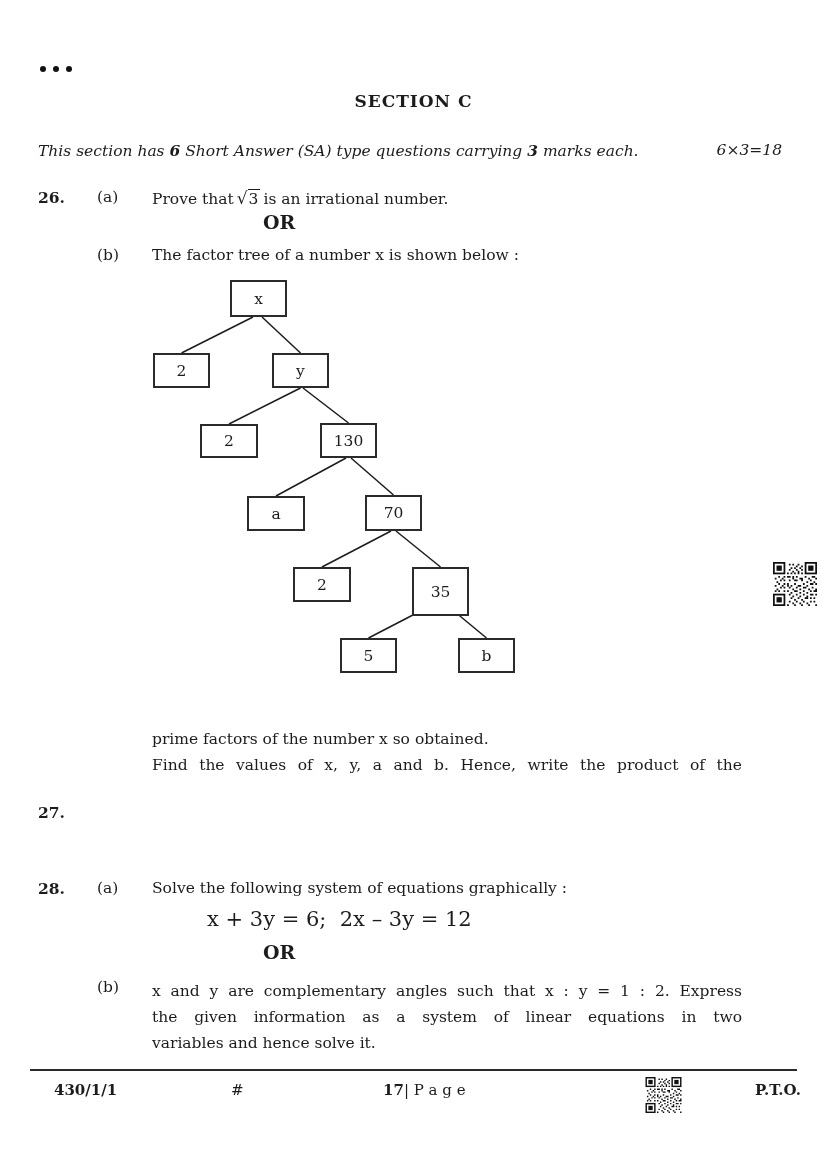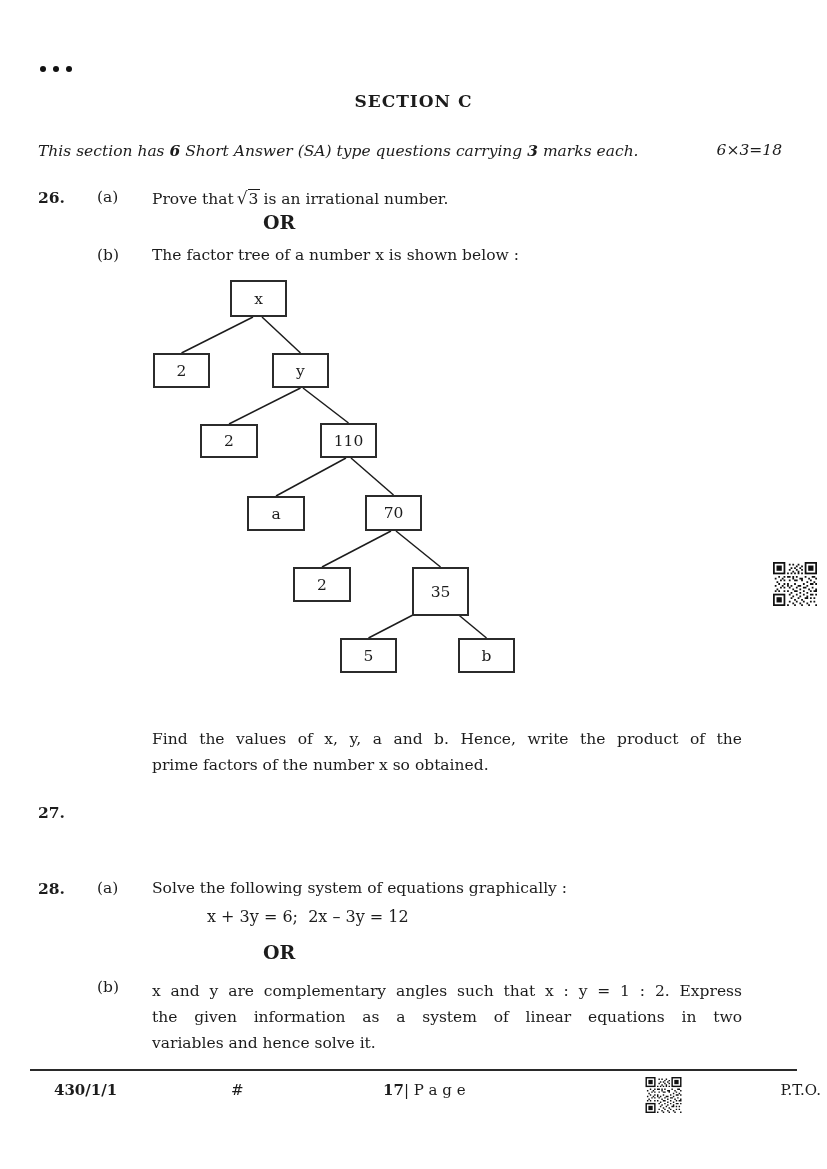--- a/index.html
+++ b/index.html
@@ -46,30 +46,30 @@
   .tnode {
     position: absolute; background: #fff; border: 2px solid #2b2b2b;
     display: flex; align-items: center; justify-content: center;
     font-size: 15.5px; color: #1c1c1c;
   }
 
   .para { position: absolute; font-size: 15.5px; line-height: 26px; }
   .line { display: block; white-space: nowrap; }
   .just { text-align: justify; text-align-last: justify; white-space: normal; }
 
-  .equation { position: absolute; left: 207px; top: 907px; font-size: 16px; white-space: pre; }
+  .equation { position: absolute; left: 207px; top: 907px; font-size: 21px; white-space: pre; }
 
   
   .footer-rule { position: absolute; left: 30px; top: 1069px; width: 767px; height: 2px; background: #2a2a2a; }
   .footer { position: absolute; left: 0; top: 1081px; width: 100%; height: 40px; font-size: 15px; margin-left: 16px; }
   .f-code { position: absolute; left: 38px; font-weight: bold; }
   .f-hash { position: absolute; left: 215px; }
   .f-page { position: absolute; left: 367px; white-space: pre; }
   .f-page .pn { font-weight: bold; }
-  .f-pto  { position: absolute; right: 22px; font-weight: normal; }
+  .f-pto  { position: absolute; right: 42px; font-weight: bold; }
 
   .qr { position: absolute; }
   .qr-side   { left: 772px; top: 562px; width: 46px; height: 44px; }
   .qr-footer { left: 645px; top: 1077px; width: 37px; height: 36px; }
 </style>
 </head>
 <body>
 
 <div class="page">
 
@@ -111,21 +111,21 @@
         <line x1="251" y1="253" x2="182" y2="289"></line>
         <line x1="256" y1="253" x2="300.5" y2="289"></line>
         <line x1="298" y1="324" x2="228.5" y2="360"></line>
         <line x1="303" y1="324" x2="346.5" y2="360"></line>
       </g>
     </svg>
     <div class="tnode" style="left:90px;top:2px;width:57px;height:37px">x</div>
     <div class="tnode" style="left:13px;top:75px;width:57px;height:35px">2</div>
     <div class="tnode" style="left:132px;top:75px;width:57px;height:35px">y</div>
     <div class="tnode" style="left:60px;top:146px;width:58px;height:34px">2</div>
-    <div class="tnode" style="left:180px;top:145px;width:57px;height:35px">110</div>
+    <div class="tnode" style="left:180px;top:145px;width:57px;height:35px">130</div>
     <div class="tnode" style="left:107px;top:218px;width:58px;height:35px">a</div>
     <div class="tnode" style="left:225px;top:217px;width:57px;height:36px">70</div>
     <div class="tnode" style="left:153px;top:289px;width:58px;height:35px">2</div>
     <div class="tnode" style="left:272px;top:289px;width:57px;height:49px">35</div>
     <div class="tnode" style="left:200px;top:360px;width:57px;height:35px">5</div>
     <div class="tnode" style="left:318px;top:360px;width:57px;height:35px">b</div>
   </div>
 
   <svg width="0" height="0" style="position:absolute">
     <defs>
@@ -148,22 +148,22 @@
         </g>
       </symbol>
     </defs>
   </svg>
 
   <svg class="qr qr-side">
       <use href="#qr-sym"></use>
     </svg>
 
   <div class="para" style="left:152px; top:726px; width:590px">
+    <span class="line">prime factors of the number x so obtained.</span>
     <span class="line just">Find the values of x, y, a and b. Hence, write the product of the</span>
-    <span class="line">prime factors of the number x so obtained.</span>
   </div>
 
   <div class="qrow" style="top:803px">
     <span class="qnum">27.</span>
   </div>
 
   <div class="qrow" style="top:879px">
     <span class="qnum">28.</span>
     <span class="qsub">(a)</span>
     <span class="qtext">Solve the following system of equations graphically :</span>

